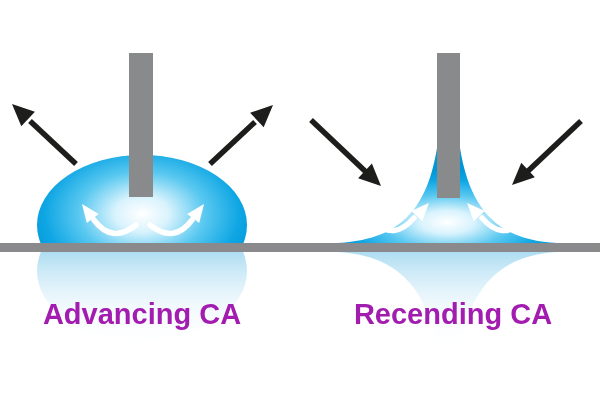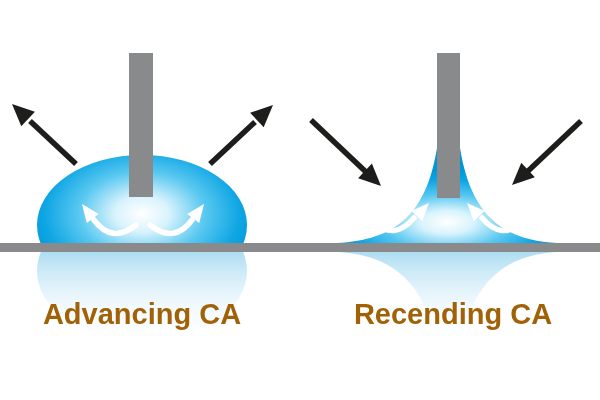--- a/index.html
+++ b/index.html
@@ -21,21 +21,21 @@
     top: 0;
   }
   .panel-label {
     position: absolute;
     top: 297px;
     height: 34px;
     line-height: 34px;
     text-align: center;
     font-size: 29px;
     font-weight: 700;
-    color: #a16207;
+    color: #a21caf;
     letter-spacing: 0px;
     user-select: none;
   }
   .panel-label.left  { left: 0px;   width: 284px; }
   .panel-label.right { left: 303px; width: 300px; }
 </style>
 </head>
 <body>
 
 <div class="canvas">

